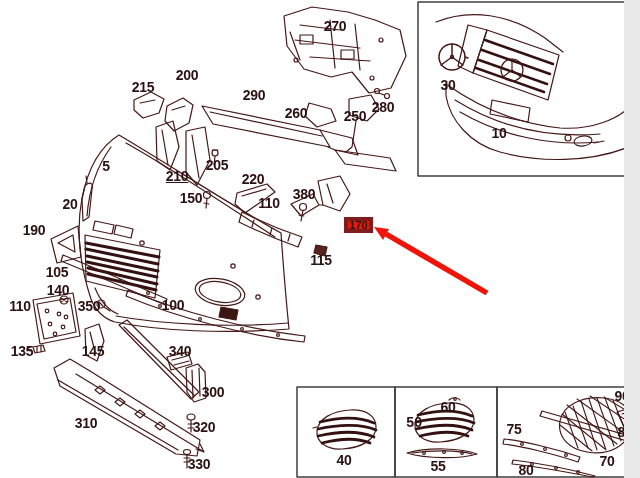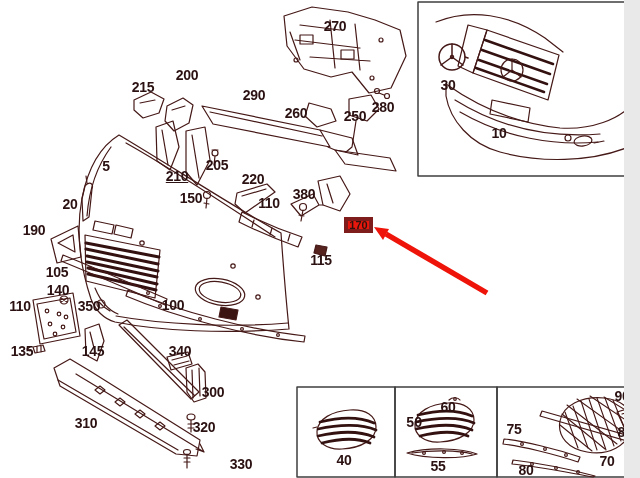--- a/index.html
+++ b/index.html
@@ -299,21 +299,21 @@
       <span class="part-label" style="left: 58px; top: 290px;">140</span>
       <span class="part-label" style="left: 20px; top: 306px;">110</span>
       <span class="part-label" style="left: 89px; top: 306px;">350</span>
       <span class="part-label" style="left: 173px; top: 305px;">100</span>
       <span class="part-label" style="left: 22px; top: 351px;">135</span>
       <span class="part-label" style="left: 93px; top: 351px;">145</span>
       <span class="part-label" style="left: 180px; top: 351px;">340</span>
       <span class="part-label" style="left: 213px; top: 392px;">300</span>
       <span class="part-label" style="left: 86px; top: 423px;">310</span>
       <span class="part-label" style="left: 204px; top: 427px;">320</span>
-      <span class="part-label" style="left: 199px; top: 464px; margin-left: 42px;">330</span>
+      <span class="part-label" style="left: 199px; top: 464px;">330</span>
       <span class="part-label" style="left: 448px; top: 85px;">30</span>
       <span class="part-label" style="left: 499px; top: 133px;">10</span>
       <span class="part-label" style="left: 344px; top: 460px;">40</span>
       <span class="part-label" style="left: 414px; top: 423px; font-family: Liberation Mono, monospace;">50</span>
       <span class="part-label" style="left: 448px; top: 407px;">60</span>
       <span class="part-label" style="left: 438px; top: 466px;">55</span>
       <span class="part-label" style="left: 514px; top: 429px;">75</span>
       <span class="part-label" style="left: 622px; top: 396px;">90</span>
       <span class="part-label" style="left: 625px; top: 432px;">85</span>
       <span class="part-label" style="left: 607px; top: 461px;">70</span>

